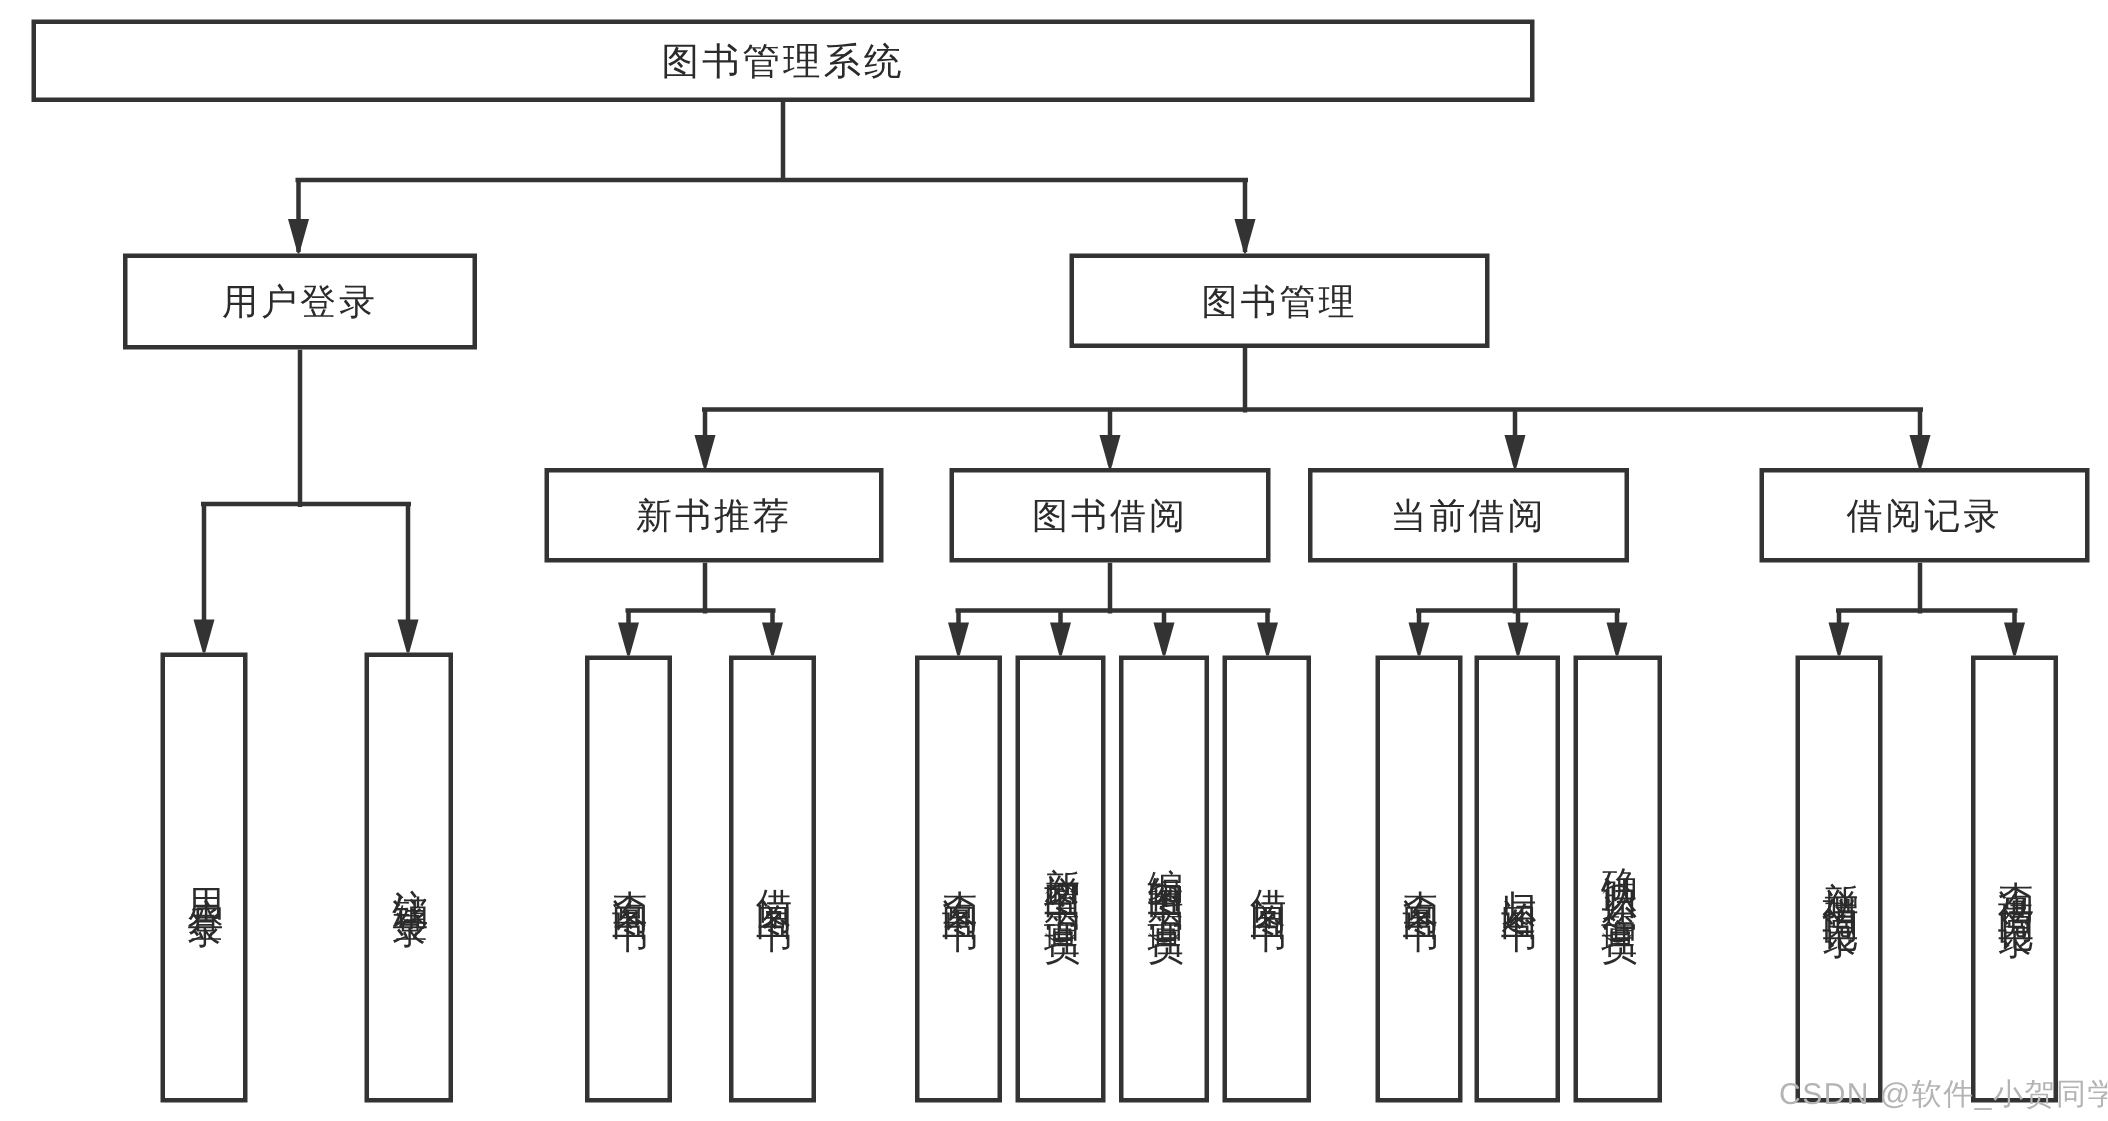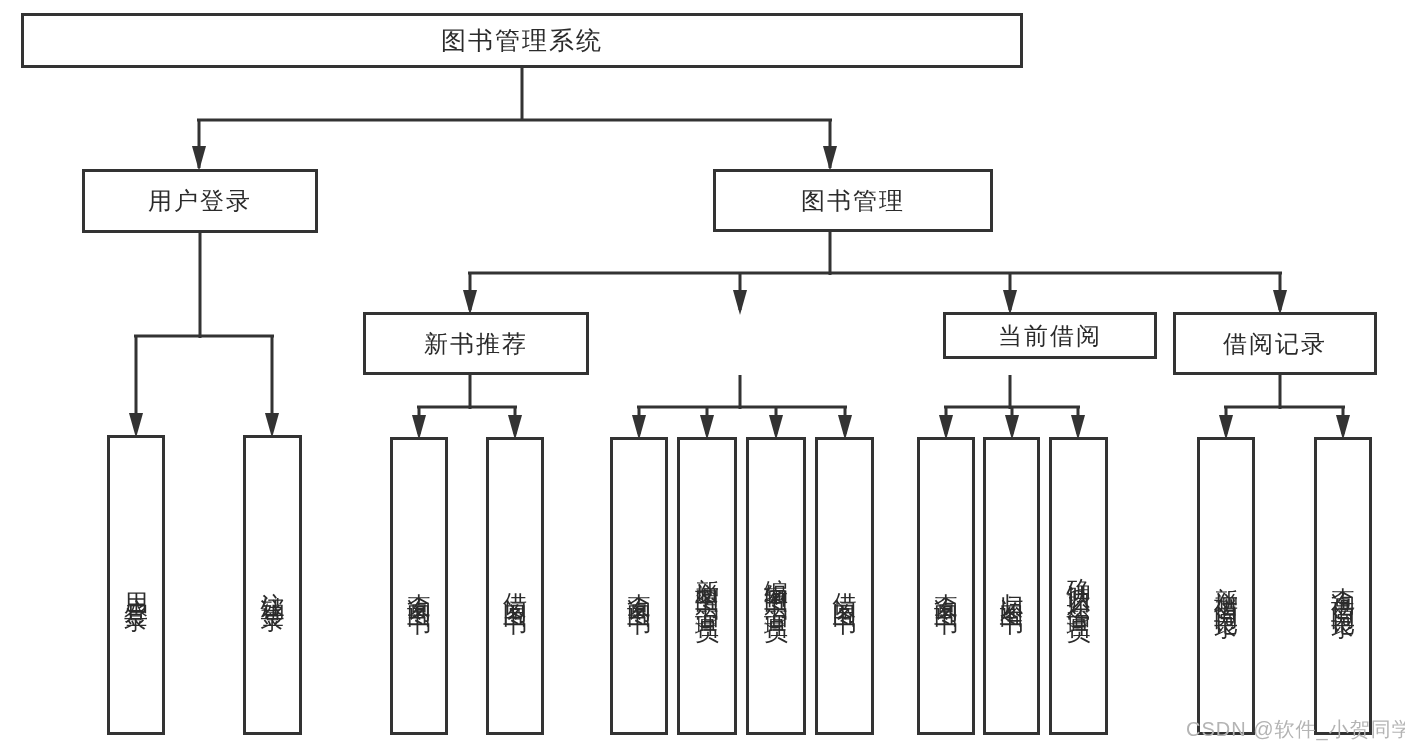--- a/index.html
+++ b/index.html
@@ -102,24 +102,27 @@
   <div class="node" style="left:82px;top:169px;width:236px;height:64px">
     <span class="lbl">用户登录</span>
   </div>
   <div class="node" style="left:713px;top:169px;width:280px;height:63px">
     <span class="lbl">图书管理</span>
   </div>
 
   <div class="node" style="left:363px;top:312px;width:226px;height:63px">
     <span class="lbl">新书推荐</span>
   </div>
-  <div class="node" style="left:943px;top:312px;width:214px;height:47px">
+  <div class="node" style="left:633px;top:312px;width:214px;height:63px">
+    <span class="lbl">图书借阅</span>
+  </div>
+  <div class="node" style="left:872px;top:312px;width:214px;height:63px">
     <span class="lbl">当前借阅</span>
   </div>
-  <div class="node" style="left:1173px;top:312px;width:204px;height:63px">
+  <div class="node" style="left:1173px;top:312px;width:220px;height:63px">
     <span class="lbl">借阅记录</span>
   </div>
 
   <div class="node v" style="left:107px;top:435px;width:58px;height:300px">
     <span class="lbl">用户登录</span>
   </div>
   <div class="node v" style="left:243px;top:435px;width:59px;height:300px">
     <span class="lbl">注销登录</span>
   </div>
 

